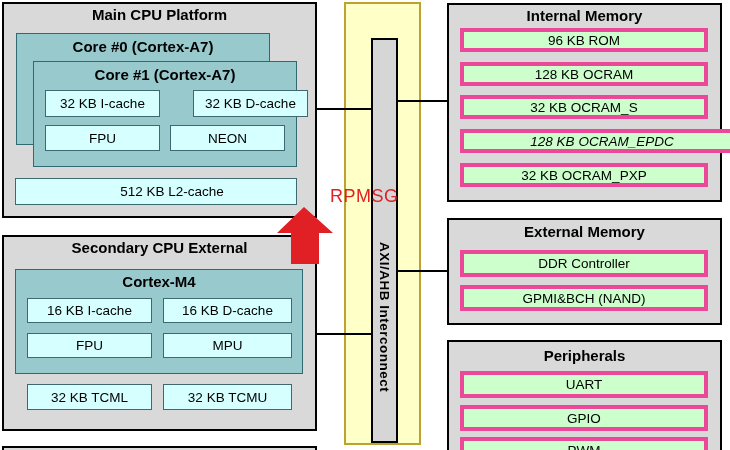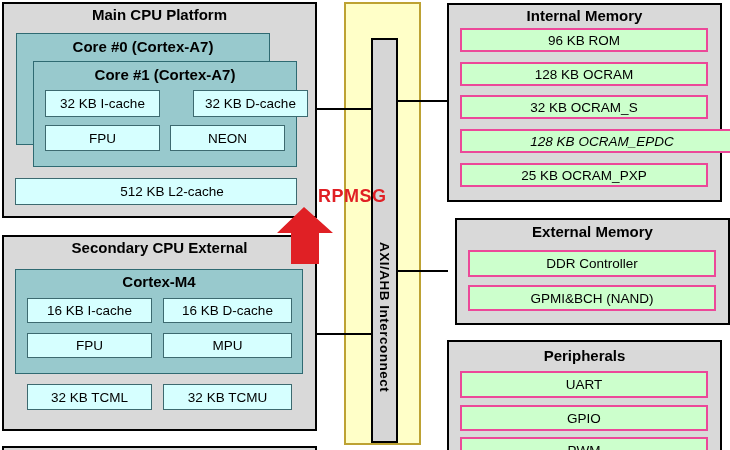--- a/index.html
+++ b/index.html
@@ -6,31 +6,31 @@
   #canvas{
     position:relative;width:730px;height:450px;overflow:hidden;background:#ffffff;
     font-family:"Liberation Sans",sans-serif;color:#000;
   }
   .panel{position:absolute;background:#d9d9d9;border:2px solid #000;box-sizing:border-box;}
   .panel-title{position:absolute;left:0;right:0;text-align:center;font-weight:bold;font-size:15px;white-space:nowrap;}
   .teal{position:absolute;background:#98c9cd;border:1px solid #2f6a72;box-sizing:border-box;}
   .teal-title{position:absolute;left:0;right:0;text-align:center;font-weight:bold;font-size:15px;white-space:nowrap;}
   .cyan{position:absolute;background:#d6ffff;border:1px solid #3d6a70;box-sizing:border-box;
         display:flex;align-items:center;justify-content:center;font-size:13.5px;white-space:nowrap;}
-  .green{position:absolute;background:#ccffcc;border:2px solid #ec4899;box-sizing:border-box;
+  .green{position:absolute;background:#ccffcc;border:4px solid #ec4899;box-sizing:border-box;
         display:flex;align-items:center;justify-content:center;font-size:13.5px;white-space:nowrap;}
   .line{position:absolute;height:2px;background:#000;z-index:2;}
   #yellow-bar{position:absolute;left:344px;top:2px;width:77px;height:443px;background:#ffffc8;
         border:2px solid #bda233;box-sizing:border-box;z-index:1;}
   #interconnect-bar{position:absolute;left:371px;top:38px;width:27px;height:405px;background:#d6d6d6;
         border:2px solid #000;box-sizing:border-box;z-index:3;}
   #interconnect-label{position:absolute;top:202px;left:50%;transform:translateX(-50%);
         writing-mode:vertical-rl;font-weight:bold;font-size:13.5px;white-space:nowrap;letter-spacing:0.5px;}
-  #rpmsg-label{position:absolute;left:318px;top:186px;color:#e02025;font-weight:bold;font-size:18px;
-        z-index:10;white-space:nowrap;letter-spacing:0.5px;}
+  #rpmsg-label{position:absolute;left:318px;top:186px;color:#e02025;font-weight:normal;font-size:18px;
+        z-index:10;white-space:nowrap;letter-spacing:0.5px;padding-left:12px;}
   #rpmsg-arrow{position:absolute;left:277px;top:207px;width:56px;height:57px;background:#e02025;z-index:10;
         clip-path:polygon(27px 0,56px 26px,42px 26px,42px 57px,14px 57px,14px 26px,0 26px);}
 </style>
 </head>
 <body>
 
 <div id="canvas">
 
   <div class="panel" style="left:2px;top:2px;width:315px;height:216px;">
     <div class="panel-title" style="top:2px;">Main CPU Platform</div>
@@ -73,24 +73,24 @@
 
   <div id="rpmsg-label">RPMSG</div>
   <div id="rpmsg-arrow"></div>
 
   <div class="panel" style="left:447px;top:3px;width:275px;height:199px;">
     <div class="panel-title" style="top:2px;">Internal Memory</div>
     <div class="green" style="left:11px;top:23px;width:248px;height:24px;">96 KB ROM</div>
     <div class="green" style="left:11px;top:57px;width:248px;height:24px;">128 KB OCRAM</div>
     <div class="green" style="left:11px;top:90px;width:248px;height:24px;">32 KB OCRAM_S</div>
     <div class="green" style="left:11px;top:124px;width:284px;height:24px;font-style:italic;">128 KB OCRAM_EPDC</div>
-    <div class="green" style="left:11px;top:158px;width:248px;height:24px;">25 KB OCRAM_PXP</div>
+    <div class="green" style="left:11px;top:158px;width:248px;height:24px;">32 KB OCRAM_PXP</div>
   </div>
 
-  <div class="panel" style="left:447px;top:218px;width:275px;height:107px;margin-left:8px;">
+  <div class="panel" style="left:447px;top:218px;width:275px;height:107px;">
     <div class="panel-title" style="top:3px;">External Memory</div>
     <div class="green" style="left:11px;top:30px;width:248px;height:27px;">DDR Controller</div>
     <div class="green" style="left:11px;top:65px;width:248px;height:26px;">GPMI&amp;BCH (NAND)</div>
   </div>
 
   <div class="panel" style="left:447px;top:340px;width:275px;height:126px;">
     <div class="panel-title" style="top:5px;">Peripherals</div>
     <div class="green" style="left:11px;top:29px;width:248px;height:27px;">UART</div>
     <div class="green" style="left:11px;top:63px;width:248px;height:26px;">GPIO</div>
     <div class="green" style="left:11px;top:95px;width:248px;height:26px;">PWM</div>

